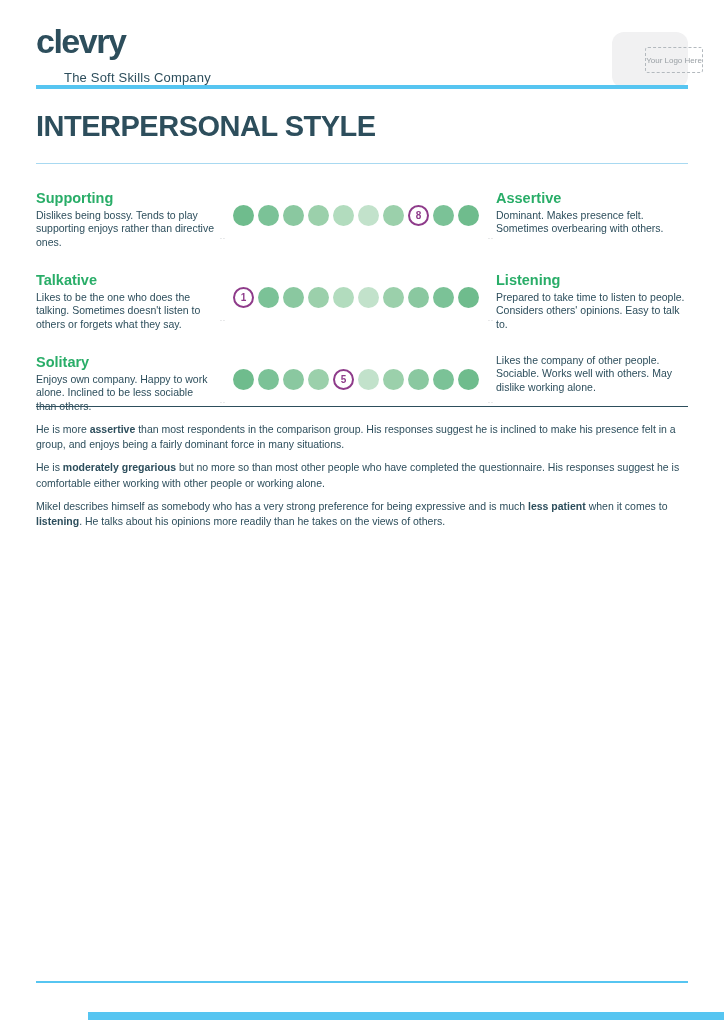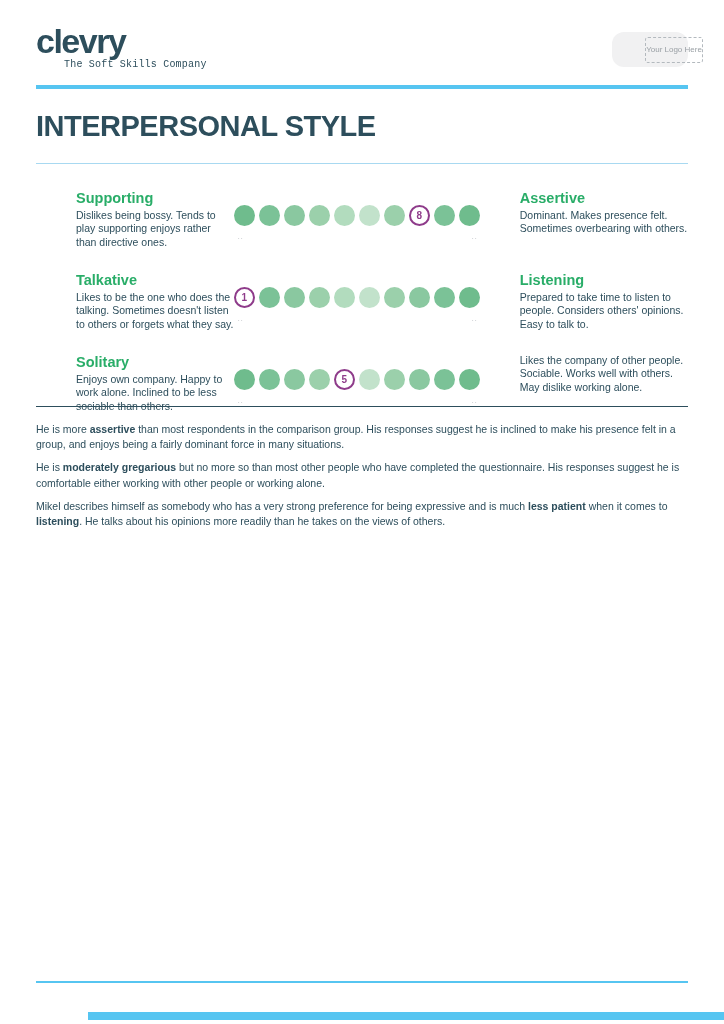--- a/index.html
+++ b/index.html
@@ -10,47 +10,46 @@
     background:#ffffff; overflow:hidden;
   }
 
   
   .logo { position:absolute; left:36px; top:24px; }
   .logo-word {
     font-size:34px; font-weight:800; letter-spacing:-1.5px;
     color:#2d4e5c; line-height:1;
   }
   .logo-tagline {
-    font-size:10px; color:#2d4e5c; margin-top:1px; padding-left:28px;
+    font-size:13px; color:#2d4e5c; margin-top:12px; padding-left:28px;
     letter-spacing:0.2px;
-    font-family:Liberation Mono, monospace;
   }
   .logo-box {
-    position:absolute; right:36px; top:32px; width:76px; height:35px;
+    position:absolute; right:36px; top:32px; width:76px; height:56px;
     background:#f1f1f2; border-radius:12px; display:flex;
     align-items:center; justify-content:center;padding-left:48px;
   }
   .logo-box-inner {
     width:64px; height:26px; border:1px dashed #b3b9be; border-radius:3px;
     display:flex; align-items:center; justify-content:center;
     font-size:8px; color:#9aa0a5; white-space:nowrap;
   }
 
   .blue-bar { position:absolute; left:36px; right:36px; top:85px; height:4px; background:#56c5f1; }
 
   .title {
     position:absolute; left:36px; top:110px;
     font-size:29px; font-weight:800; letter-spacing:-0.5px; color:#2d4e5c;
   }
   .thin-rule { position:absolute; left:36px; right:36px; top:163px; height:1px; background:#a8d9f1; }
 
   
   .scales { position:absolute; left:36px; right:36px; top:190px; }
   .scale-row { display:flex; align-items:flex-start; margin-bottom:16px; min-height:66px; }
-  .trait { width:180px;margin-left:40px; }
+  .trait { width:180px; }
   .trait.right { width:192px; }
   .trait h3 { font-size:14.5px; font-weight:700; color:#29ad68; margin-bottom:3px; }
   .trait p { font-size:10.5px; line-height:1.28; color:#2d4e5c; }
   .dots {
     position:relative; flex:1; display:flex; justify-content:center;
     gap:4px; padding-top:15px; align-items:center;
   }
   .dot { width:21px; height:21px; border-radius:50%; flex:0 0 auto; }
   .marker {
     width:21px; height:21px; border-radius:50%; flex:0 0 auto;

